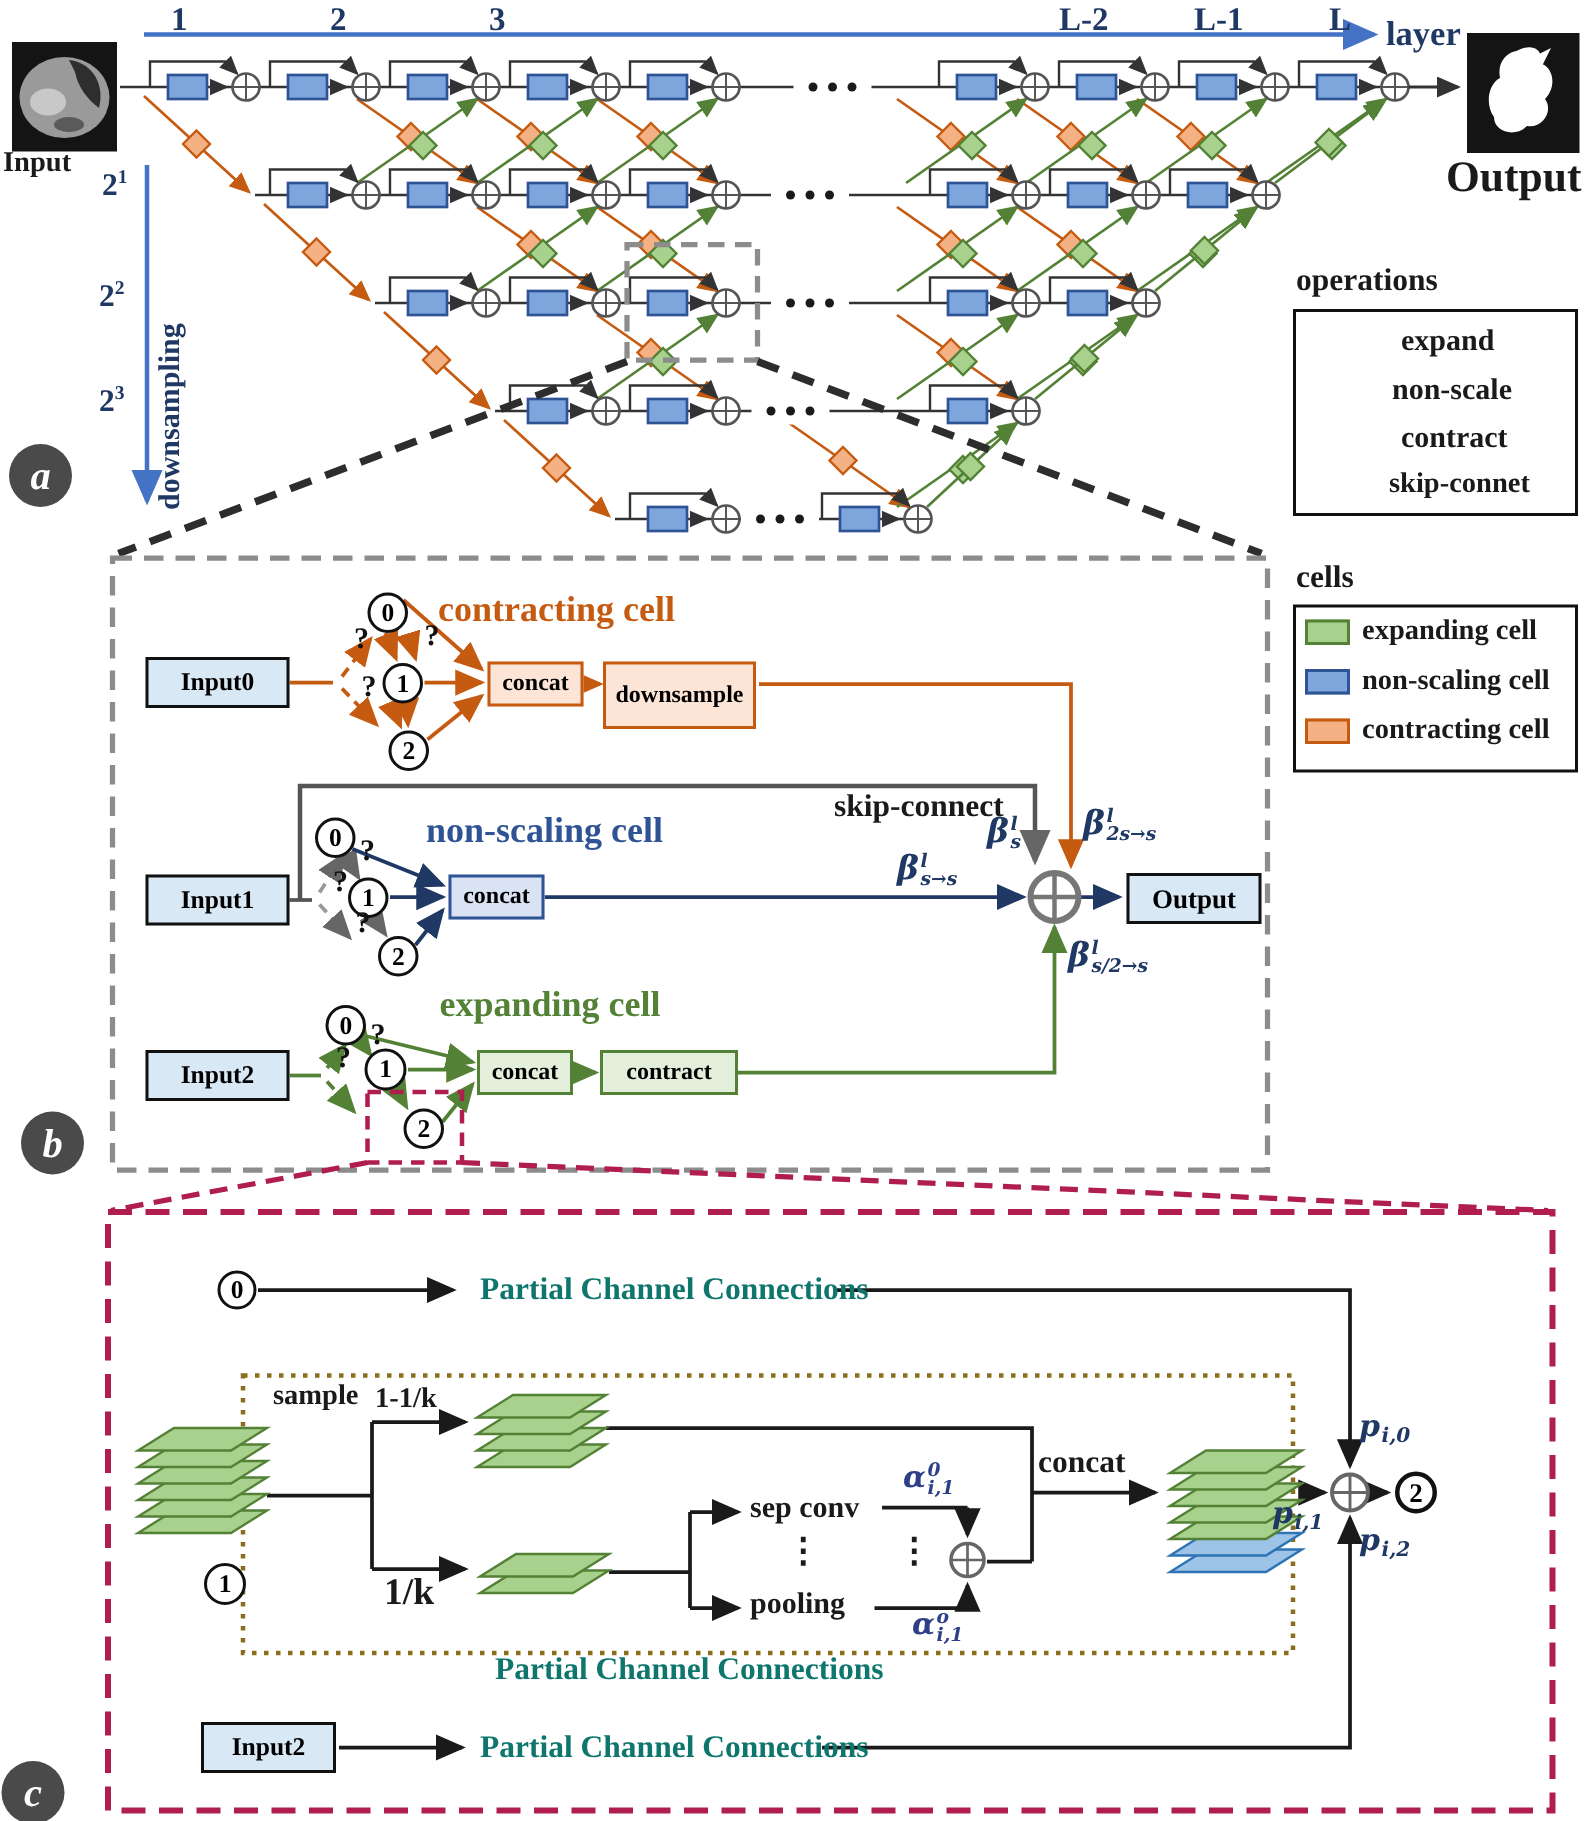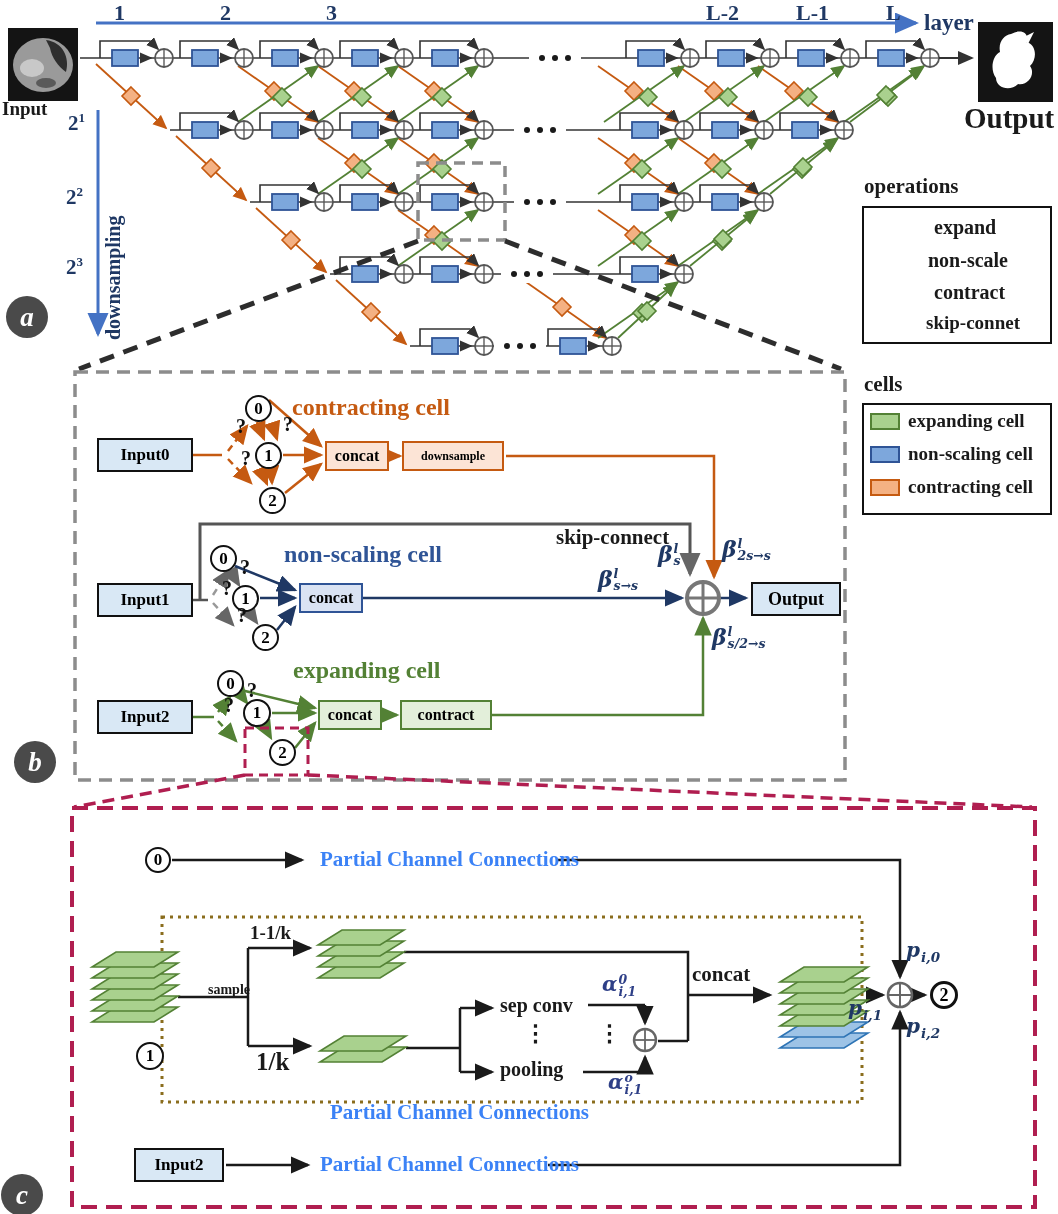--- a/index.html
+++ b/index.html
@@ -1,21 +1,21 @@
 <!DOCTYPE html>
 <html><head>
 <meta charset="utf-8">
 <style>
   html,body{margin:0;padding:0;background:#ffffff;}
   #stage{position:relative;width:1058px;height:1214px;background:#fff;overflow:hidden;
          font-family:"Liberation Serif","DejaVu Serif",serif;}
   svg{position:absolute;left:0;top:0;}
   .t{position:absolute;font-weight:bold;color:#1a1a1a;white-space:nowrap;
      font-family:"Liberation Serif","DejaVu Serif",serif;}
-  .navy{color:#1f3864}.gold{color:#3b82f6}.orangec{color:#c55a11}.bluec{color:#2f5496}.greenc{color:#538135}
+  .navy{color:#1f3864}.gold{color:#0f766e}.orangec{color:#c55a11}.bluec{color:#2f5496}.greenc{color:#538135}
   .box{position:absolute;border:2.5px solid #111;background:#d9e8f5;display:flex;align-items:center;
        justify-content:center;font-weight:bold;font-size:17px;box-sizing:border-box;
        font-family:"Liberation Serif","DejaVu Serif",serif;}
   .ob{background:#fce4d6;border:2px solid #c55a11}
   .bb{background:#dae3f3;border:2px solid #2f5496}
   .gb{background:#e3efda;border:2px solid #538135}
   .node{position:absolute;border:2.5px solid #111;border-radius:50%;background:#fff;display:flex;
         align-items:center;justify-content:center;font-weight:bold;font-size:17px;box-sizing:border-box;
         font-family:"Liberation Serif","DejaVu Serif",serif;}
   .badge{position:absolute;width:42px;height:42px;border-radius:50%;background:#4a4a4a;color:#fff;
@@ -511,21 +511,21 @@
 
   <div class="t orangec" style="left:292px;top:394px;font-size:24px;">contracting cell</div>
   <div class="box" style="left:97px;top:438px;width:96px;height:34px;">Input0</div>
   <div class="node" style="left:245px;top:395px;width:27px;height:27px;">0</div>
   <div class="node" style="left:255px;top:442px;width:27px;height:27px;">1</div>
   <div class="node" style="left:259px;top:487px;width:27px;height:27px;">2</div>
   <div class="q" style="left:236px;top:415px;">?</div>
   <div class="q" style="left:283px;top:413px;">?</div>
   <div class="q" style="left:241px;top:447px;">?</div>
   <div class="box ob" style="left:325px;top:441px;width:64px;height:30px;font-size:16px;">concat</div>
-  <div class="box ob" style="left:402px;top:441px;width:102px;height:30px;font-size:12px;">downsample</div>
+  <div class="box ob" style="left:402px;top:441px;width:102px;height:45px;font-size:16px;">downsample</div>
 
   <div class="t bluec" style="left:284px;top:541px;font-size:24px;">non-scaling cell</div>
   <div class="t" style="left:556px;top:525px;font-size:21px;">skip-connect</div>
   <div class="box" style="left:97px;top:583px;width:96px;height:34px;">Input1</div>
   <div class="node" style="left:210px;top:545px;width:27px;height:27px;">0</div>
   <div class="node" style="left:232px;top:585px;width:27px;height:27px;">1</div>
   <div class="node" style="left:252px;top:624px;width:27px;height:27px;">2</div>
   <div class="q" style="left:240px;top:556px;">?</div>
   <div class="q" style="left:222px;top:577px;">?</div>
   <div class="q" style="left:237px;top:604px;">?</div>
@@ -570,21 +570,21 @@
   <div class="q" style="left:224px;top:694px;">?</div>
   <div class="box gb" style="left:318px;top:700px;width:64px;height:30px;font-size:16px;">concat</div>
   <div class="box gb" style="left:400px;top:700px;width:92px;height:30px;font-size:16px;">contract</div>
 
   <div class="badge" style="left:1px;top:1174px;">c</div>
 
   <div class="node" style="left:145px;top:847px;width:26px;height:26px;">0</div>
   <div class="t gold" style="left:320px;top:847px;font-size:21px;">Partial Channel Connections</div>
 
   <div class="node" style="left:136px;top:1042px;width:28px;height:28px;">1</div>
-  <div class="t" style="left:182px;top:982px;font-size:14px;margin-left:26px;">sample</div>
+  <div class="t" style="left:182px;top:920px;font-size:19px;">sample</div>
   <div class="t" style="left:250px;top:922px;font-size:19px;">1-1/k</div>
   <div class="t" style="left:256px;top:1048px;font-size:25px;">1/k</div>
   <div class="t" style="left:500px;top:994px;font-size:20px;">sep conv</div>
   <div class="t" style="left:500px;top:1058px;font-size:20px;">pooling</div>
   <div class="t" style="left:524px;top:1020px;font-size:23px;">⋮</div>
   <div class="t" style="left:598px;top:1020px;font-size:23px;">⋮</div>
   <div class="t" style="left:692px;top:962px;font-size:21px;">concat</div>
 
   <div class="math" style="left:602px;top:972px;font-size:20px;color:#2e3f87;">
       <span>α</span>

